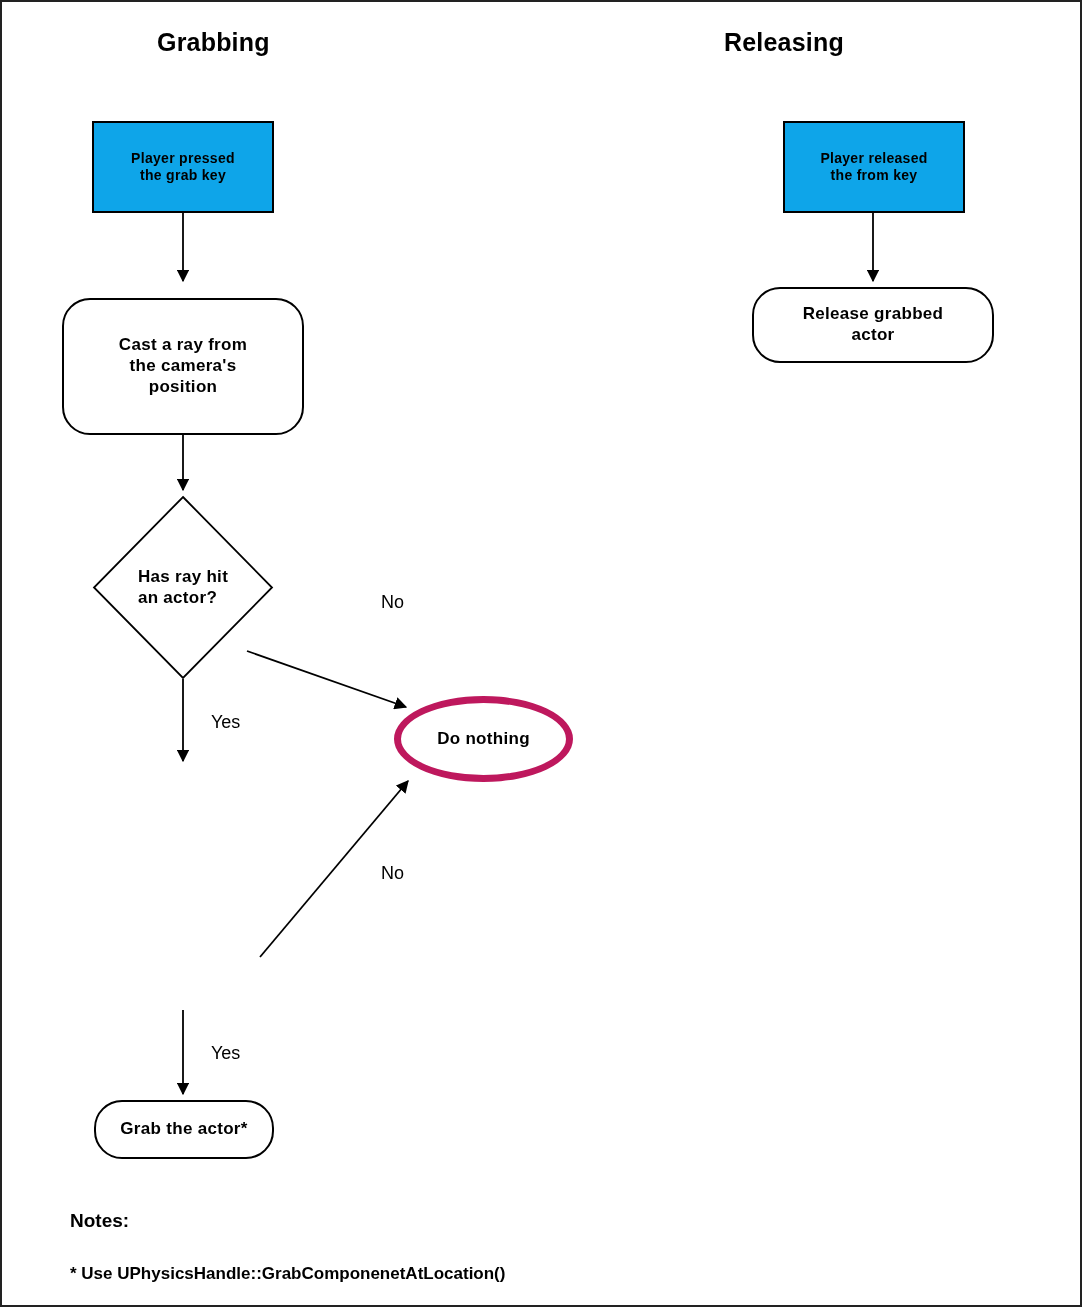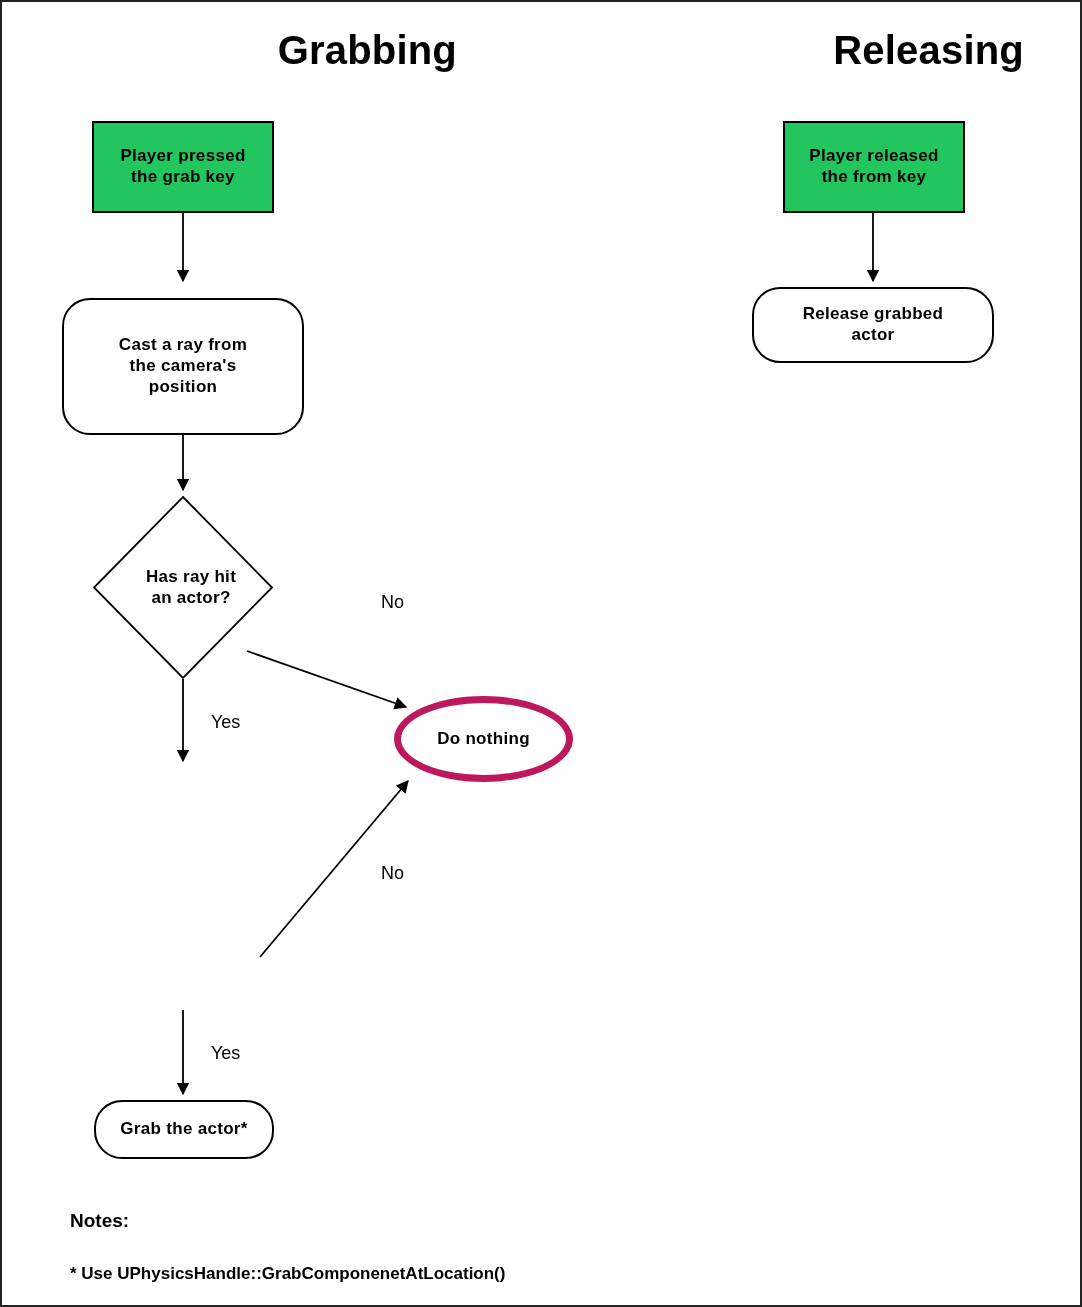--- a/index.html
+++ b/index.html
@@ -34,22 +34,22 @@
     align-items: center;
     justify-content: center;
     text-align: center;
     font-weight: bold;
     color: #000000;
     line-height: 1.22;
     white-space: pre-line;
   }
   .rect {
     border: 2px solid #000000;
-    background: #22c55e;
-    font-size: 17px;
+    background: #0ea5e9;
+    font-size: 14px;
     letter-spacing: 0.3px;
   }
   .rounded {
     border: 2px solid #000000;
     background: #ffffff;
     border-radius: 28px;
     font-size: 17px;
     letter-spacing: 0.3px;
   }
   .ellipse {
@@ -62,41 +62,40 @@
   .diamond-wrap {
     position: absolute;
   }
   .diamond-svg {
     position: absolute;
     left: 0;
     top: 0;
   }
   .diamond-label {
     position: absolute;
-    left: 8px;
+    left: 0;
     top: 0;
     width: 100%;
     height: 100%;
     display: flex;
     align-items: center;
     justify-content: center;
-    text-align: center;
     font-weight: bold;
     font-size: 17px;
     color: #000000;
     line-height: 1.22;
     white-space: pre-line;
     letter-spacing: 0.3px;
   }
   .column-title {
     position: absolute;
     font-weight: bold;
-    font-size: 40px;
+    font-size: 25px;
     color: #000000;
-    text-align: right;
+    text-align: left;
     letter-spacing: 0.2px;
   }
   .edge-label {
     position: absolute;
     font-size: 18px;
     font-weight: normal;
     color: #000000;
   }
   .notes-heading {
     position: absolute;

